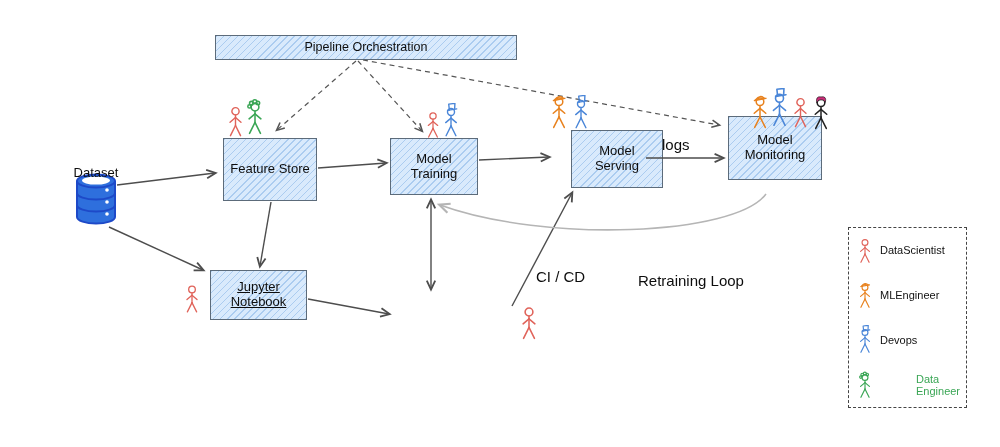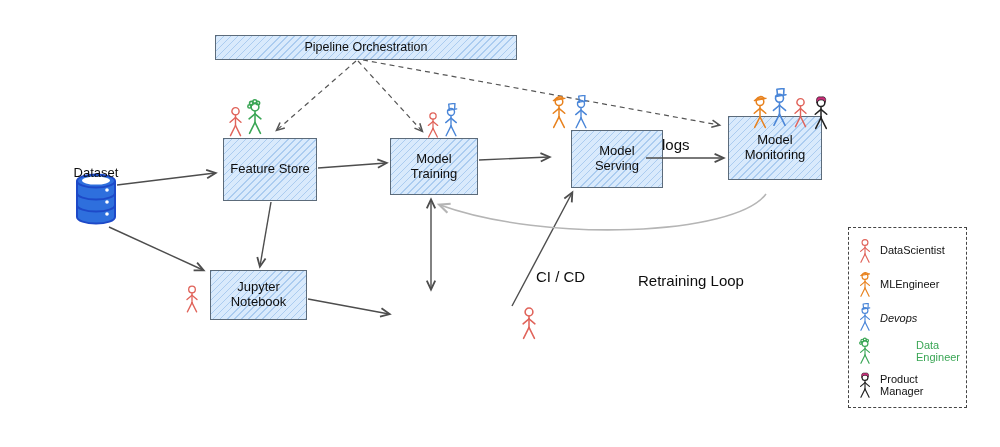--- a/index.html
+++ b/index.html
@@ -13,21 +13,21 @@
         background-color:#d9eafc;
         background-image:repeating-linear-gradient(135deg,#abccf0 0px,#abccf0 1px,transparent 1px,transparent 5px);
         font-size:13px;line-height:1.15;color:#0d0d0d;}
   .node.wide{font-size:12.5px;}
 
   #box-pipeline{left:215px;top:35px;width:302px;height:25px;}
   #box-feature-store{left:223px;top:138px;width:94px;height:63px;}
   #box-model-training{left:390px;top:138px;width:88px;height:57px;}
   #box-model-serving{left:571px;top:130px;width:92px;height:58px;}
   #box-model-monitoring{left:728px;top:116px;width:94px;height:64px;}
-  #box-jupyter{left:210px;top:270px;width:97px;height:50px;}
+  #box-jupyter{left:210px;top:270px;width:97px;height:50px;text-decoration:underline;}
   #box-model-management{left:393px;top:293px;width:121px;height:54px;}
   .node span{display:block;padding:0 4px;}
 
   
   .lbl{position:absolute;z-index:5;font-size:15px;color:#0d0d0d;white-space:nowrap;}
   #lbl-dataset{left:70px;top:165px;width:52px;text-align:center;font-size:13px;}
   #lbl-logs{left:662px;top:136px;}
   #lbl-cicd{left:536px;top:268px;}
   #lbl-retraining{left:638px;top:242px;margin-top:30px;}
 
@@ -310,48 +310,34 @@
     <circle cx="11" cy="11" r="4.3"></circle>
     <path d="M11 15.4 L11 28"></path>
     <path d="M11 18.5 L4.5 24"></path>
             <path d="M11 18.5 L17.5 24"></path>
     <path d="M11 28 L5 40"></path>
             <path d="M11 28 L17 40"></path>
     <path d="M6.8 9 L18 7.2"></path>
             <path d="M9 8.6 L8.2 1.4 L15.8 0.5 L15.4 7.6"></path>
   </svg>
         </span>
-      <span class="legend-label" style="color: rgb(17, 17, 17); font-style: italic;">Devops</span>
+      <span class="legend-label" style="color: rgb(17, 17, 17);">Devops</span>
     </div>
     <div class="legend-row">
       <span class="figure">
           <svg viewBox="0 0 22 44" fill="none" stroke="#3aa655" stroke-width="1.7" stroke-linecap="round" stroke-linejoin="round">
     <circle cx="11" cy="11" r="4.3"></circle>
     <path d="M11 15.4 L11 28"></path>
     <path d="M11 18.5 L4.5 24"></path>
             <path d="M11 18.5 L17.5 24"></path>
     <path d="M11 28 L5 40"></path>
             <path d="M11 28 L17 40"></path>
     <circle cx="7" cy="6.8" r="2"></circle>
             <circle cx="10.8" cy="5.2" r="2.2"></circle>
             <circle cx="14.2" cy="6.6" r="1.9"></circle>
             <circle cx="4.9" cy="10.4" r="1.8"></circle>
   </svg>
         </span>
       <span class="legend-label" style="color: rgb(58, 166, 85); margin-left: 36px;">Data Engineer</span>
     </div>
-    <div class="legend-row">
-      <span class="figure">
-          <svg viewBox="0 0 22 44" fill="none" stroke="#222222" stroke-width="1.7" stroke-linecap="round" stroke-linejoin="round">
-    <circle cx="11" cy="11" r="4.3"></circle>
-    <path d="M11 15.4 L11 28"></path>
-    <path d="M11 18.5 L4.5 24"></path>
-            <path d="M11 18.5 L17.5 24"></path>
-    <path d="M11 28 L5 40"></path>
-            <path d="M11 28 L17 40"></path>
-    <path d="M6.2 10.6 Q4.6 3.4 11 4.4 Q17.6 3.2 16 10.4 Q13.6 7 11 7.8 Q8.4 7 6.2 10.6 Z" fill="#cf2d7b" stroke="#222222" stroke-width="0.8"></path>
-  </svg>
-        </span>
-      <span class="legend-label" style="color: rgb(17, 17, 17);">Product Manager</span>
-    </div>
   </div>
 
 </div>
 
 </body></html>

